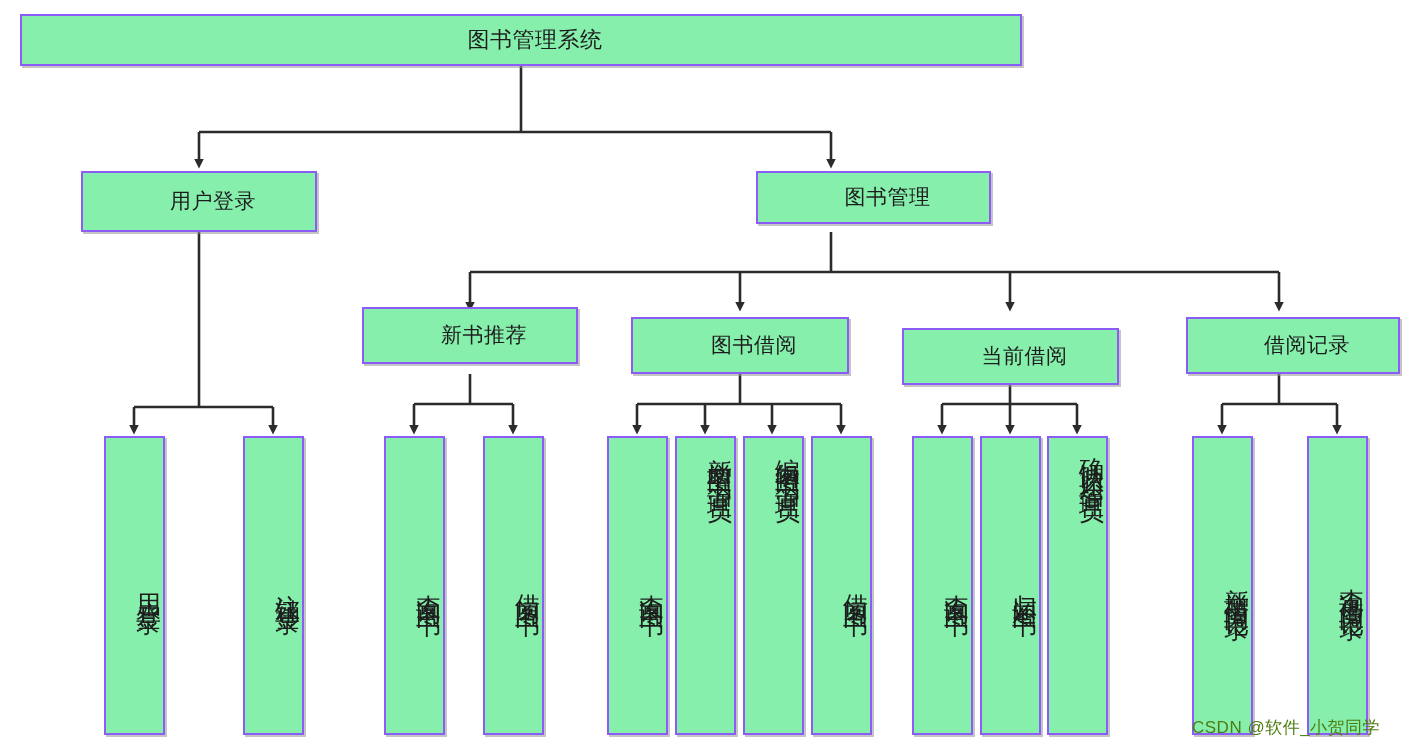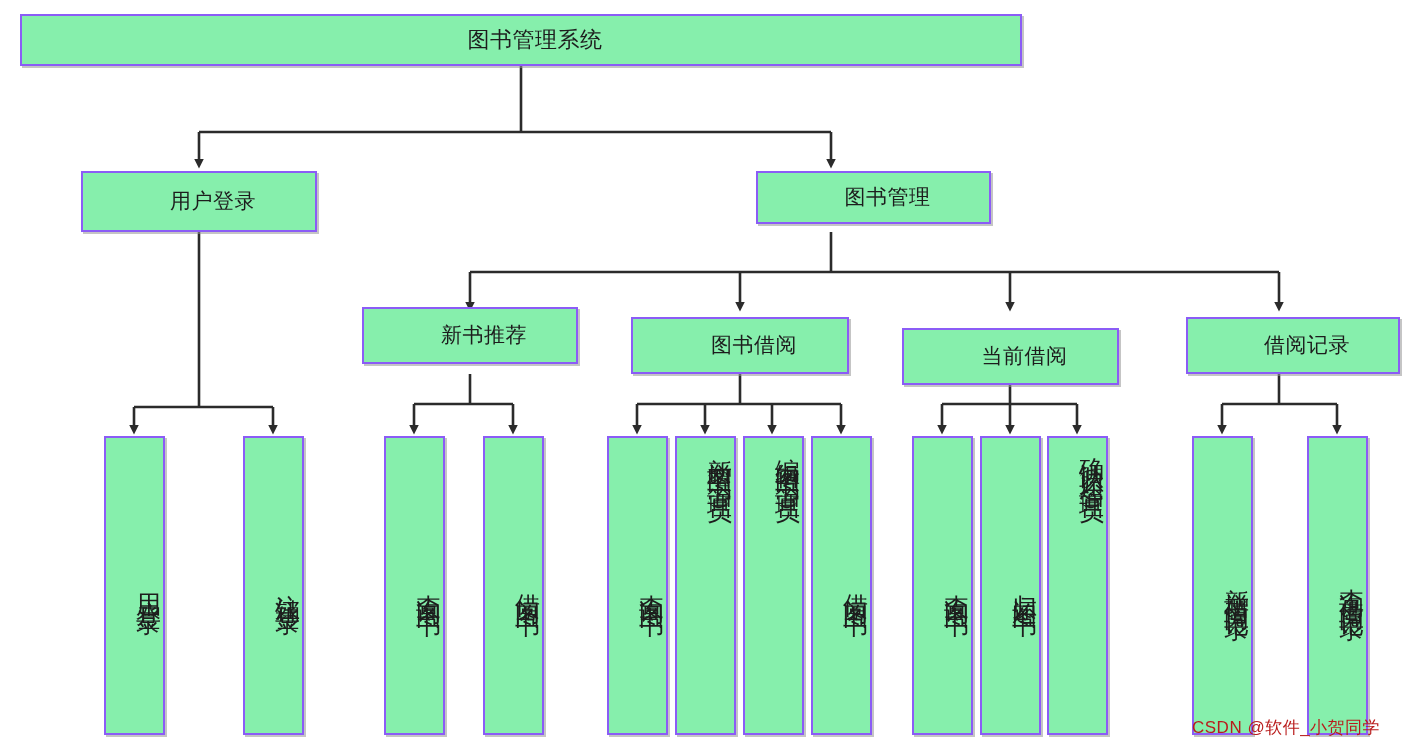--- a/index.html
+++ b/index.html
@@ -64,21 +64,21 @@
     line-height: 1;
     letter-spacing: 6px;
     white-space: nowrap;
   }
   .node.vert.center-text {
     align-items: center;
   }
   .watermark {
     position: absolute;
     font-size: 17px;
-    color: #b91c1c;
+    color: #4d7c0f;
     white-space: nowrap;
     letter-spacing: 0.5px;
   }
 </style>
 </head>
 <body>
 
 <div id="canvas">
 
   <svg class="connectors" viewBox="0 0 1405 747" xmlns="http://www.w3.org/2000/svg">

